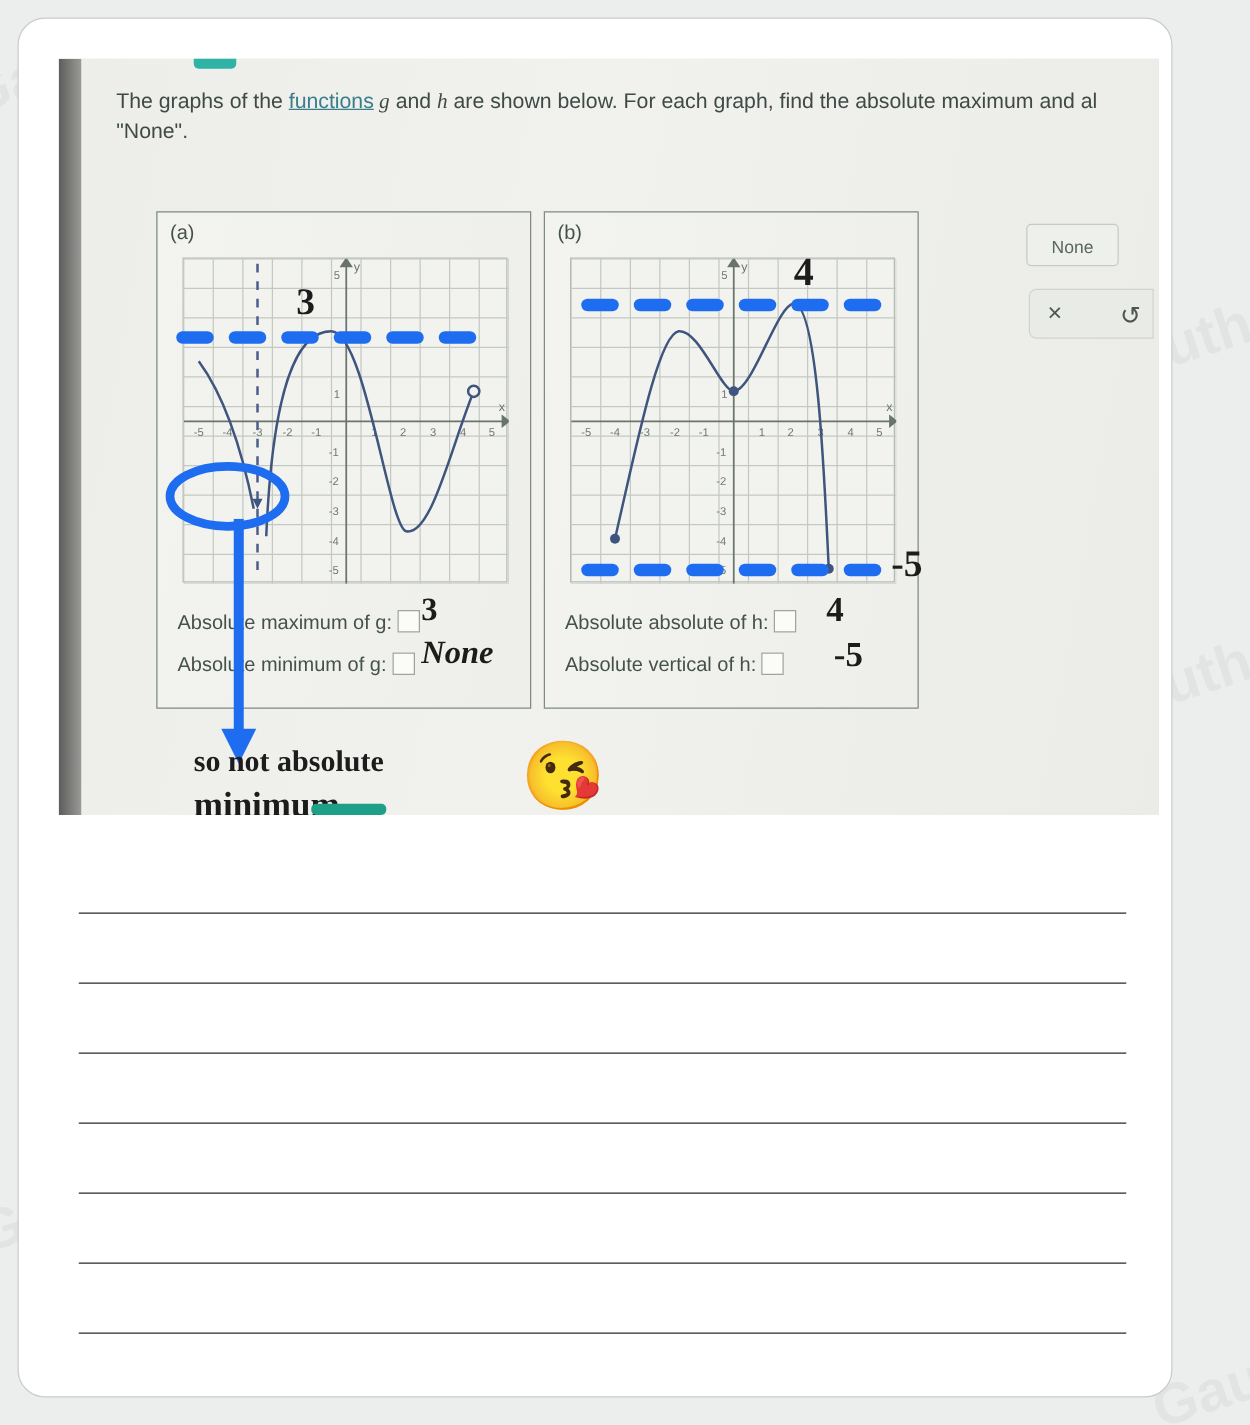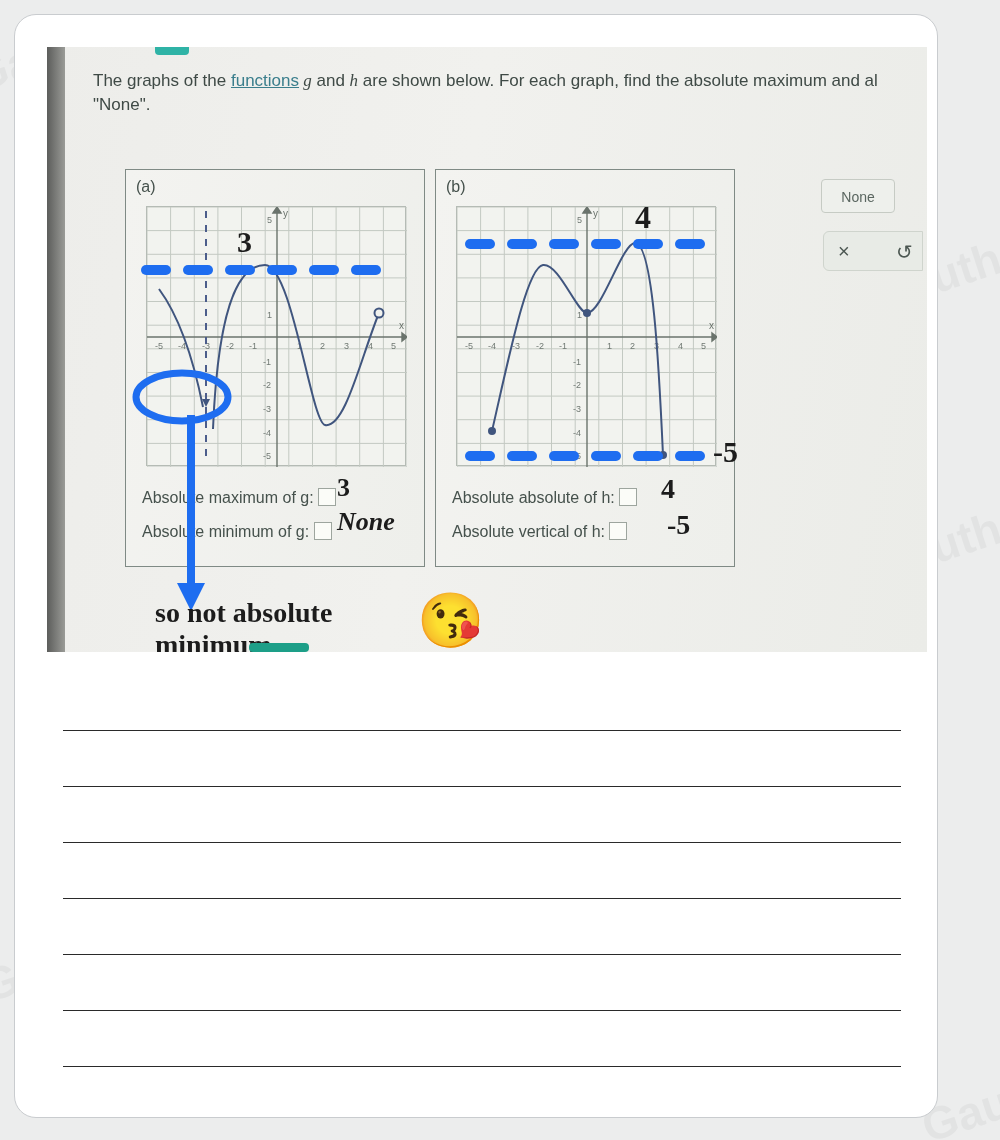--- a/index.html
+++ b/index.html
@@ -302,21 +302,21 @@
 
     <div class="hand black" style="left:190px; top:178px; font-size:30px;">3</div>
     <div class="hand black" style="left:588px; top:152px; font-size:32px;">4</div>
     <div class="hand black" style="left:666px; top:388px; font-size:30px;">-5</div>
 
     <div class="hand black" style="left:290px; top:426px; font-size:26px;">3</div>
     <div class="hand black" style="left:290px; top:460px; font-size:26px; font-style:italic;">None</div>
     <div class="hand black" style="left:614px; top:426px; font-size:28px;">4</div>
     <div class="hand black" style="left:620px; top:462px; font-size:28px;">-5</div>
 
-    <div class="hand black" style="left:108px; top:550px; font-size:28px;">so not absolute</div>
+    <div class="hand black" style="left:108px; top:550px; font-size:24px;">so not absolute</div>
     <div class="hand black" style="left:108px; top:582px; font-size:28px;">minimum</div>
     <div class="emoji" style="left:370px; top:542px;">😘</div>
 
     <div style="position:absolute; left:202px; top:596px; width:60px; height:9px; background:#1d9f88; border-radius:4px;"></div>
   </div>
 
   <div class="noteslines" style="top:660px;">
     <div class="noteline"></div>
     <div class="noteline"></div>
     <div class="noteline"></div>

